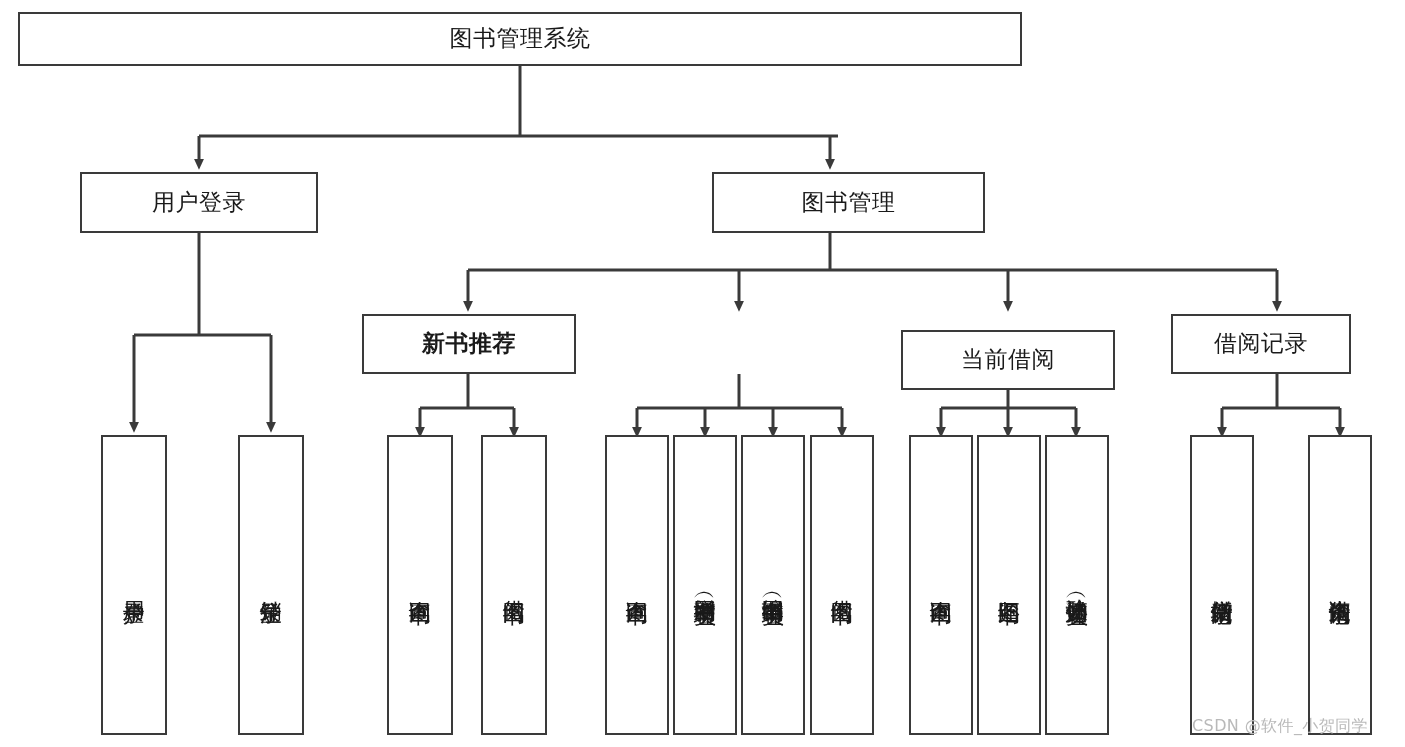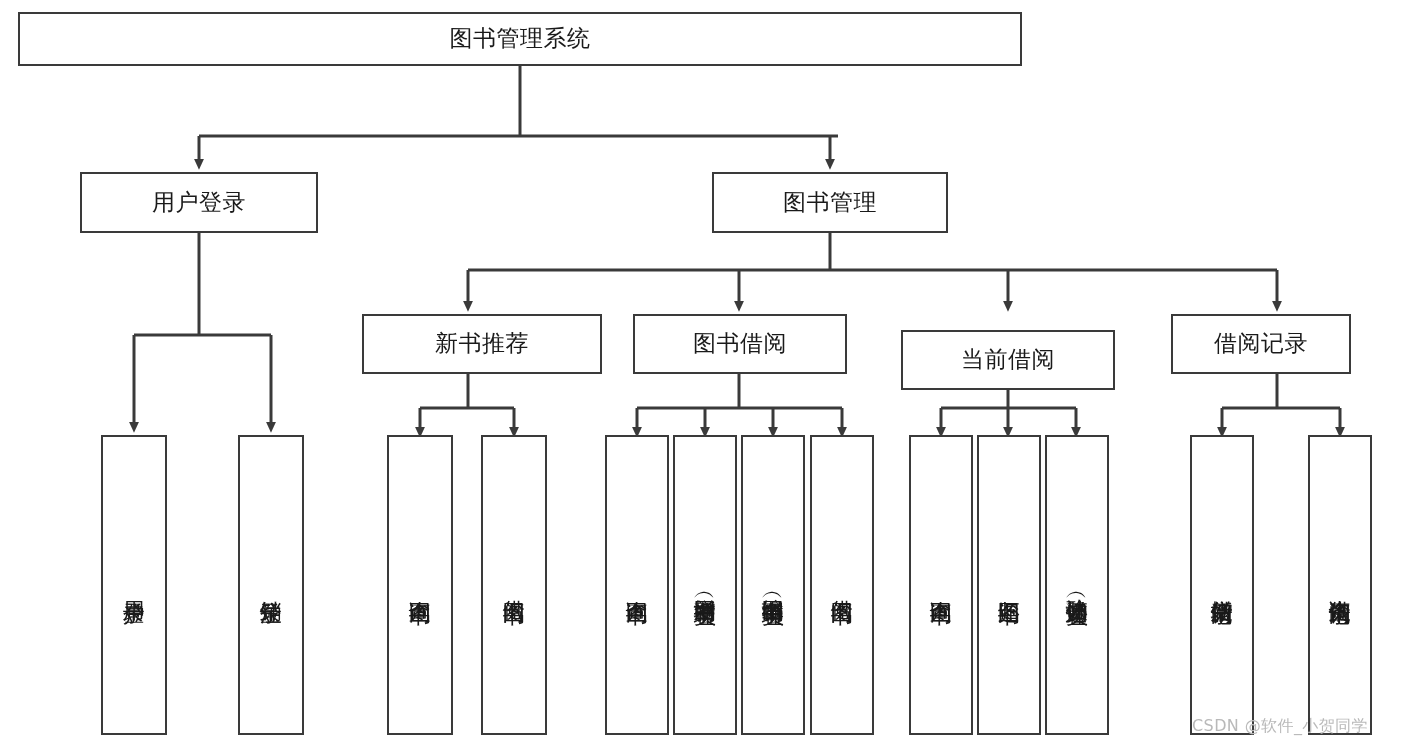--- a/index.html
+++ b/index.html
@@ -119,31 +119,28 @@
   </svg>
 
   <div class="node horiz root" style="left:18px; top:12px; width:1004px; height:54px;">
     <span class="node-label">图书管理系统</span>
   </div>
 
   <div class="node horiz" style="left:80px; top:172px; width:238px; height:61px;">
     <span class="node-label">用户登录</span>
   </div>
 
-  <div class="node horiz" style="left:712px; top:172px; width:236px; height:61px;">
+  <div class="node horiz" style="left:712px; top:172px; width:273px; height:61px;">
     <span class="node-label">图书管理</span>
   </div>
 
-  <div class="node horiz" style="left:362px; top:314px; width:240px; height:60px;">
+  <div class="node horiz" style="left:362px; top:314px; width:214px; height:60px;font-weight:bold;">
     <span class="node-label">新书推荐</span>
   </div>
 
-  <div class="node horiz" style="left:633px; top:314px; width:214px; height:60px;">
-    <span class="node-label">图书借阅</span>
-  </div>
 
   <div class="node horiz" style="left:901px; top:314px; width:214px; height:60px;margin-top:16px;">
     <span class="node-label">当前借阅</span>
   </div>
 
   <div class="node horiz" style="left:1171px; top:314px; width:180px; height:60px;">
     <span class="node-label">借阅记录</span>
   </div>
 
   <div class="node vert" style="left:101px; top:435px; width:66px; height:300px;">

